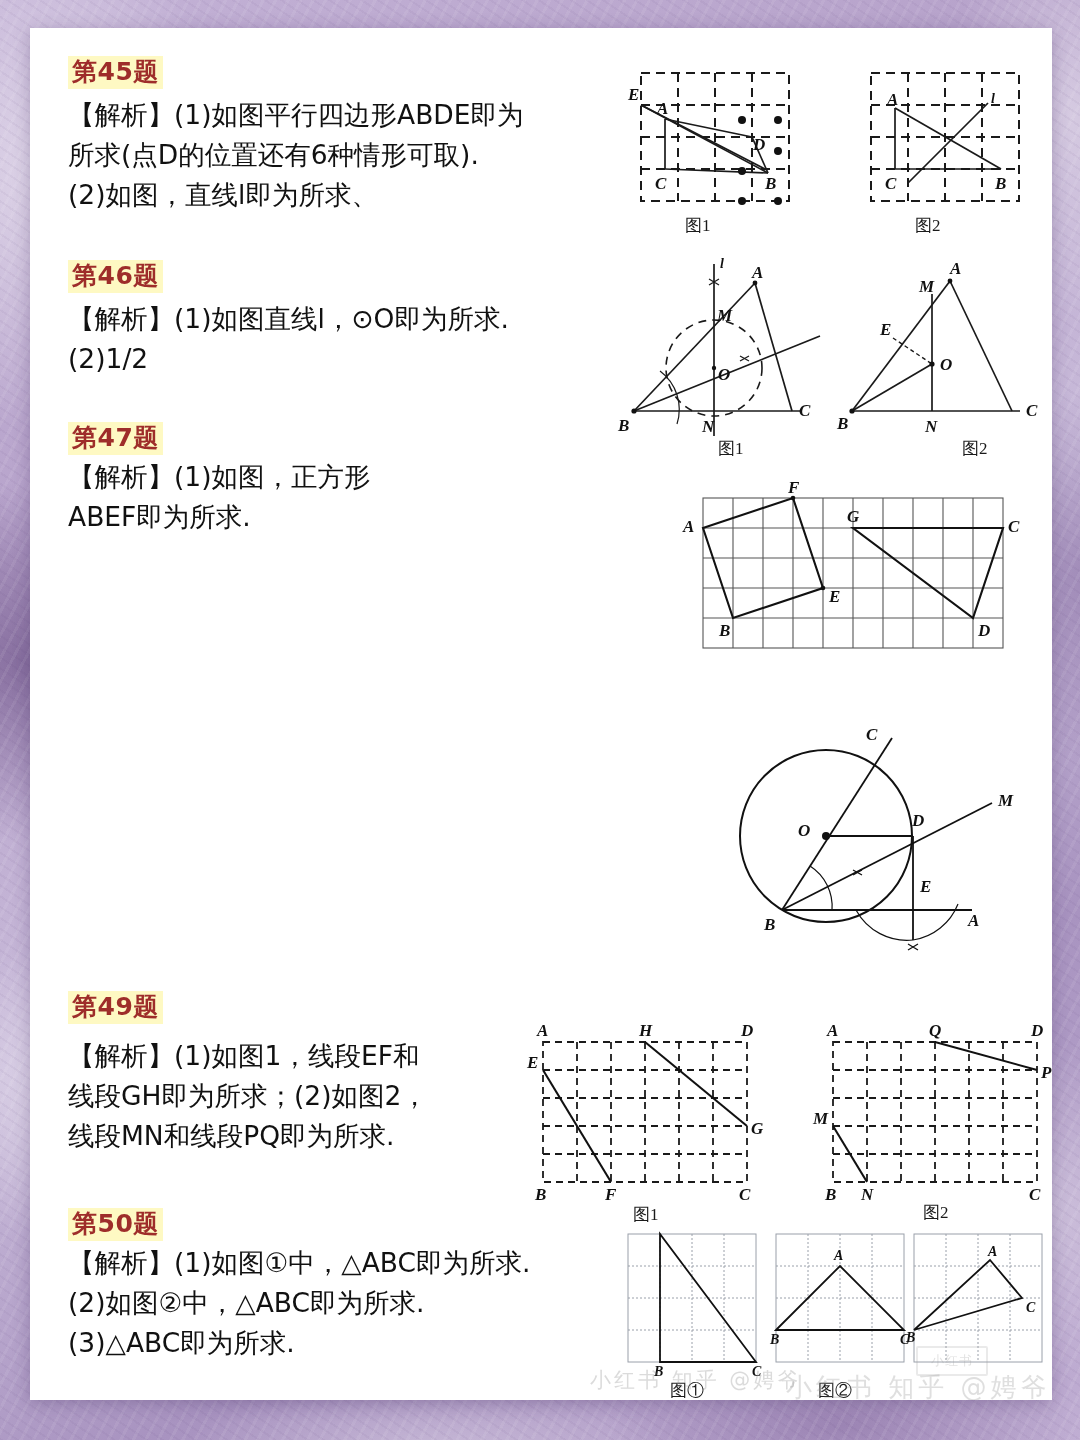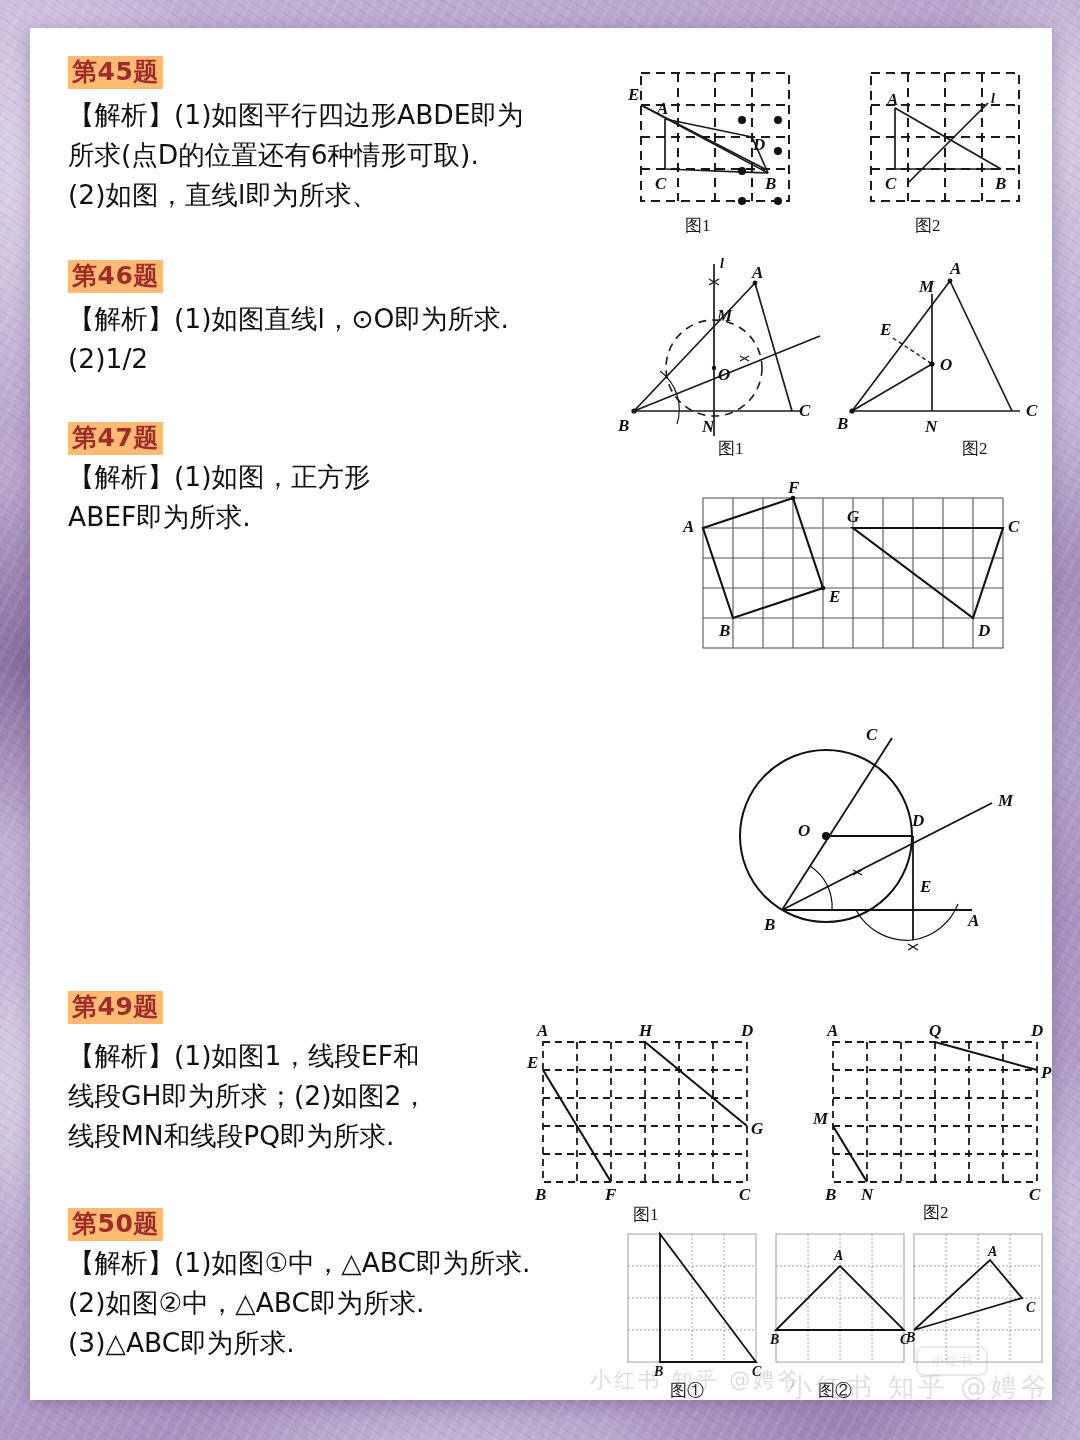--- a/index.html
+++ b/index.html
@@ -39,21 +39,21 @@
     left:30px; top:28px;
     width:1022px; height:1372px;
     background:#ffffff;
     box-shadow:0 3px 16px rgba(60,35,90,.30);
     overflow:hidden;
   }
   .section{ position:absolute; }
   .qtitle{
     display:inline-block;
     color:#9e2d2a;
-    background:#fdba74;
+    background:#fef9c3;
     font-size:25px;
     font-weight:700;
     letter-spacing:.5px;
     line-height:1.18;
     padding:1px 4px 2px 4px;
     white-space:nowrap;
     font-family:"DejaVu Sans","Liberation Sans",sans-serif;
   }
   .body-line{
     color:#111;
@@ -91,21 +91,21 @@
     position:absolute;
     color:rgba(125,125,125,.28);
     font-size:21px;
     font-family:"DejaVu Sans","Liberation Sans",sans-serif;
     letter-spacing:3px;
     white-space:nowrap;
     pointer-events:none;
   }
   .wm-badge{
     position:absolute;
-    width:72px;height:30px;border-radius:8px;
+    width:72px;height:30px;border-radius:2px;
     border:2px solid rgba(160,160,160,.22);
     color:rgba(160,160,160,.30);
     font-size:13px; letter-spacing:1px;
     display:flex;align-items:center;justify-content:center;
     font-family:"DejaVu Sans","Liberation Sans",sans-serif;
     pointer-events:none;
   }
 </style>
 </head>
 <body>

